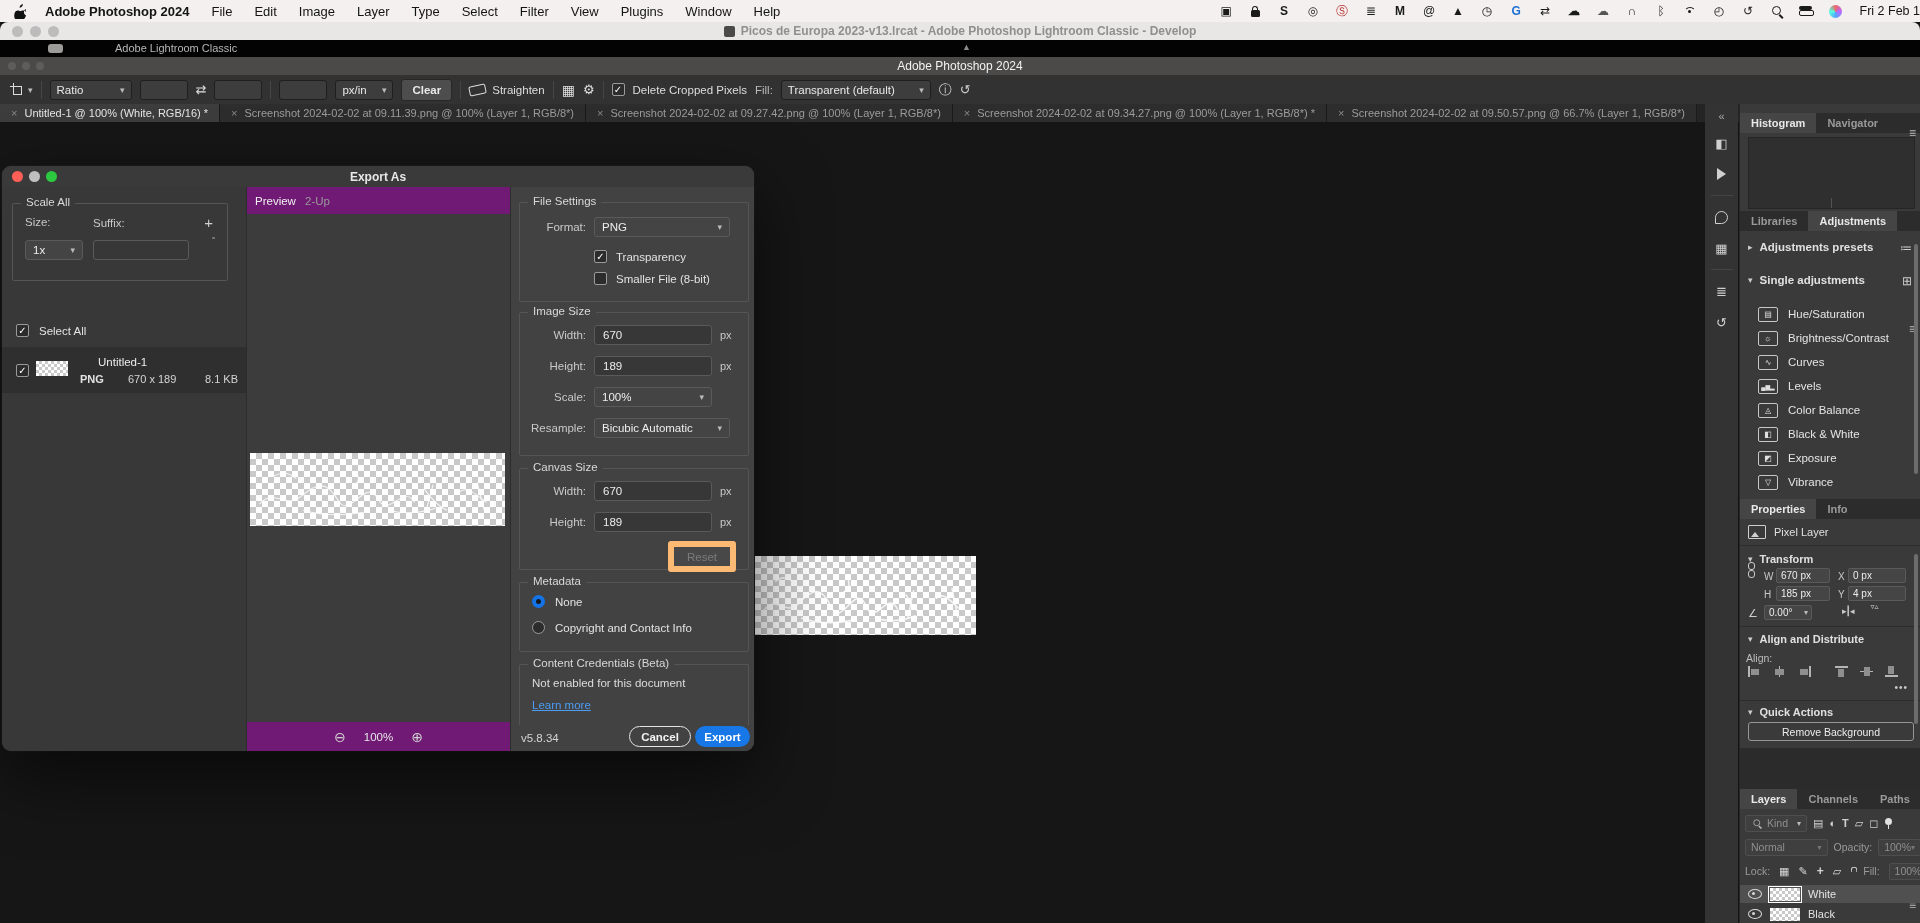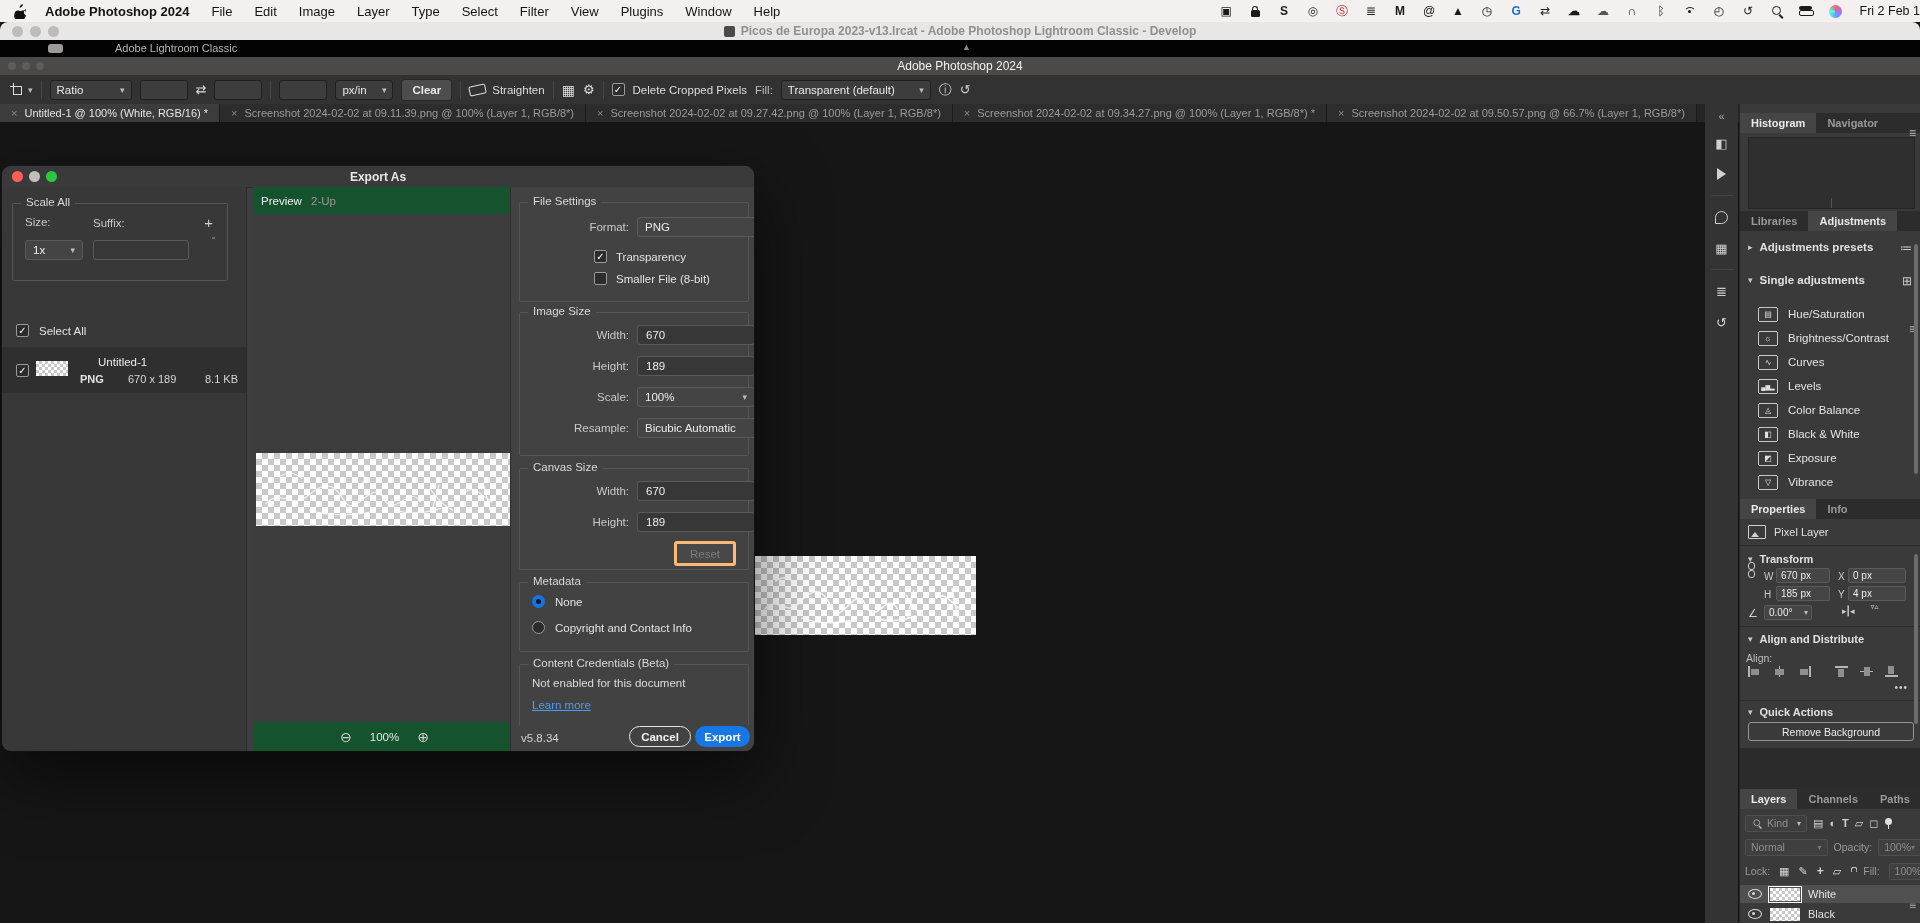--- a/index.html
+++ b/index.html
@@ -110,27 +110,27 @@
   .lr-row{position:absolute;left:0;width:181px;display:flex;align-items:center;gap:6px;font-size:10.5px;color:#9a9a9a;padding-left:5px;box-sizing:border-box;}
   .mini-sel{background:#3f3f3f;border:1px solid #4e4e4e;border-radius:2px;height:17px;display:flex;align-items:center;justify-content:space-between;padding:0 5px;box-sizing:border-box;color:#8f8f8f;font-size:10.5px;}
   .layer-row{position:absolute;left:0;width:181px;height:18px;display:flex;align-items:center;gap:8px;padding-left:8px;box-sizing:border-box;font-size:11px;color:#e2e2e2;}
   .checker{background-color:#fff;background-image:conic-gradient(#c9c9c9 25%,#fff 0 50%,#c9c9c9 0 75%,#fff 0);background-size:12px 12px;}
   .checker.s{background-size:6px 6px;}
   .lthumb{width:30px;height:13px;}
   
   .dialog{left:2px;top:166px;width:752px;height:585px;background:#3e3e3e;border-radius:9px;box-shadow:0 25px 70px rgba(0,0,0,.6),0 0 0 1px #1b1b1b;overflow:hidden;}
   .dlg-title{position:absolute;left:0;top:0;width:752px;height:21px;background:#3a3a3a;border-bottom:1px solid #2c2c2c;display:flex;align-items:center;justify-content:center;font-size:12px;font-weight:bold;color:#e8e8e8;}
   .dlg-left{position:absolute;left:0;top:21px;width:245px;height:564px;background:#383838;border-right:1px solid #2c2c2c;box-sizing:border-box;}
-  .dlg-center{position:absolute;left:251px;top:21px;width:263px;height:564px;background:#14532d;}
+  .dlg-center{position:absolute;left:245px;top:21px;width:263px;height:564px;background:#701a75;}
   .dlg-right{position:absolute;left:508px;top:21px;width:244px;height:564px;background:#424242;border-left:1px solid #2c2c2c;box-sizing:border-box;}
   .fset{position:absolute;border:1px solid #555;border-radius:2px;box-sizing:border-box;}
   .leg{position:absolute;top:-8px;left:8px;padding:0 5px;font-size:11.5px;color:#d8d8d8;}
   .leg.bgl{background:#383838;} .leg.bgr{background:#424242;}
   .frow{position:absolute;display:flex;align-items:center;gap:8px;}
-  .flabel{width:62px;text-align:right;font-size:11.5px;color:#c9c9c9;flex:0 0 auto;margin-left:43px;}
+  .flabel{width:62px;text-align:right;font-size:11.5px;color:#c9c9c9;flex:0 0 auto;}
   .finp{height:20px;background:#373737;border:1px solid #5a5a5a;border-radius:3px;display:flex;align-items:center;padding-left:8px;font-size:11.5px;color:#ececec;box-sizing:border-box;}
   .fsel{height:20px;background:#444;border:1px solid #5a5a5a;border-radius:3px;display:flex;align-items:center;justify-content:space-between;padding:0 7px;font-size:11.5px;color:#ececec;box-sizing:border-box;}
   .funit{font-size:11px;color:#c9c9c9;}
   .flbl2{font-size:11.5px;color:#e2e2e2;}
   .pillbtn{border-radius:11px;height:21px;display:flex;align-items:center;justify-content:center;font-size:11.5px;font-weight:bold;box-sizing:border-box;}
   .scrib{position:absolute;inset:0;width:100%;height:100%;}
 </style>
 </head>
 <body>
 
@@ -593,21 +593,21 @@
         <div class="frow" style="left:4px;top:12px;">
           <span class="flabel">Width:</span>
           <span class="finp" style="width:118px;">670</span>
           <span class="funit">px</span>
         </div>
         <div class="frow" style="left:4px;top:43px;">
           <span class="flabel">Height:</span>
           <span class="finp" style="width:118px;">189</span>
           <span class="funit">px</span>
         </div>
-        <span class="a" style="right:12px;top:72px;width:56px;height:19px;background:#484848;border:3px solid #fdba74;border-radius:3px;display:flex;align-items:center;justify-content:center;font-size:11.5px;color:#7b7b7b;">Reset</span>
+        <span class="a" style="right:12px;top:72px;width:56px;height:19px;background:#484848;border:6px solid #fdba74;border-radius:3px;display:flex;align-items:center;justify-content:center;font-size:11.5px;color:#7b7b7b;">Reset</span>
       </div>
 
       <div class="fset" style="left:8px;top:477px;width:230px;height:62px;border-bottom:none;">
         <span class="leg bgr">Content Credentials (Beta)</span>
         <span class="a" style="left:12px;top:12px;font-size:11.5px;color:#dcdcdc;">Not enabled for this document</span>
         <span class="a" style="left:12px;top:34px;font-size:11.5px;color:#4b9cf5;text-decoration:underline;">Learn more</span>
       </div>
 
       <div class="fset" style="left:8px;top:395px;width:230px;height:70px;">
         <span class="leg bgr">Metadata</span>

